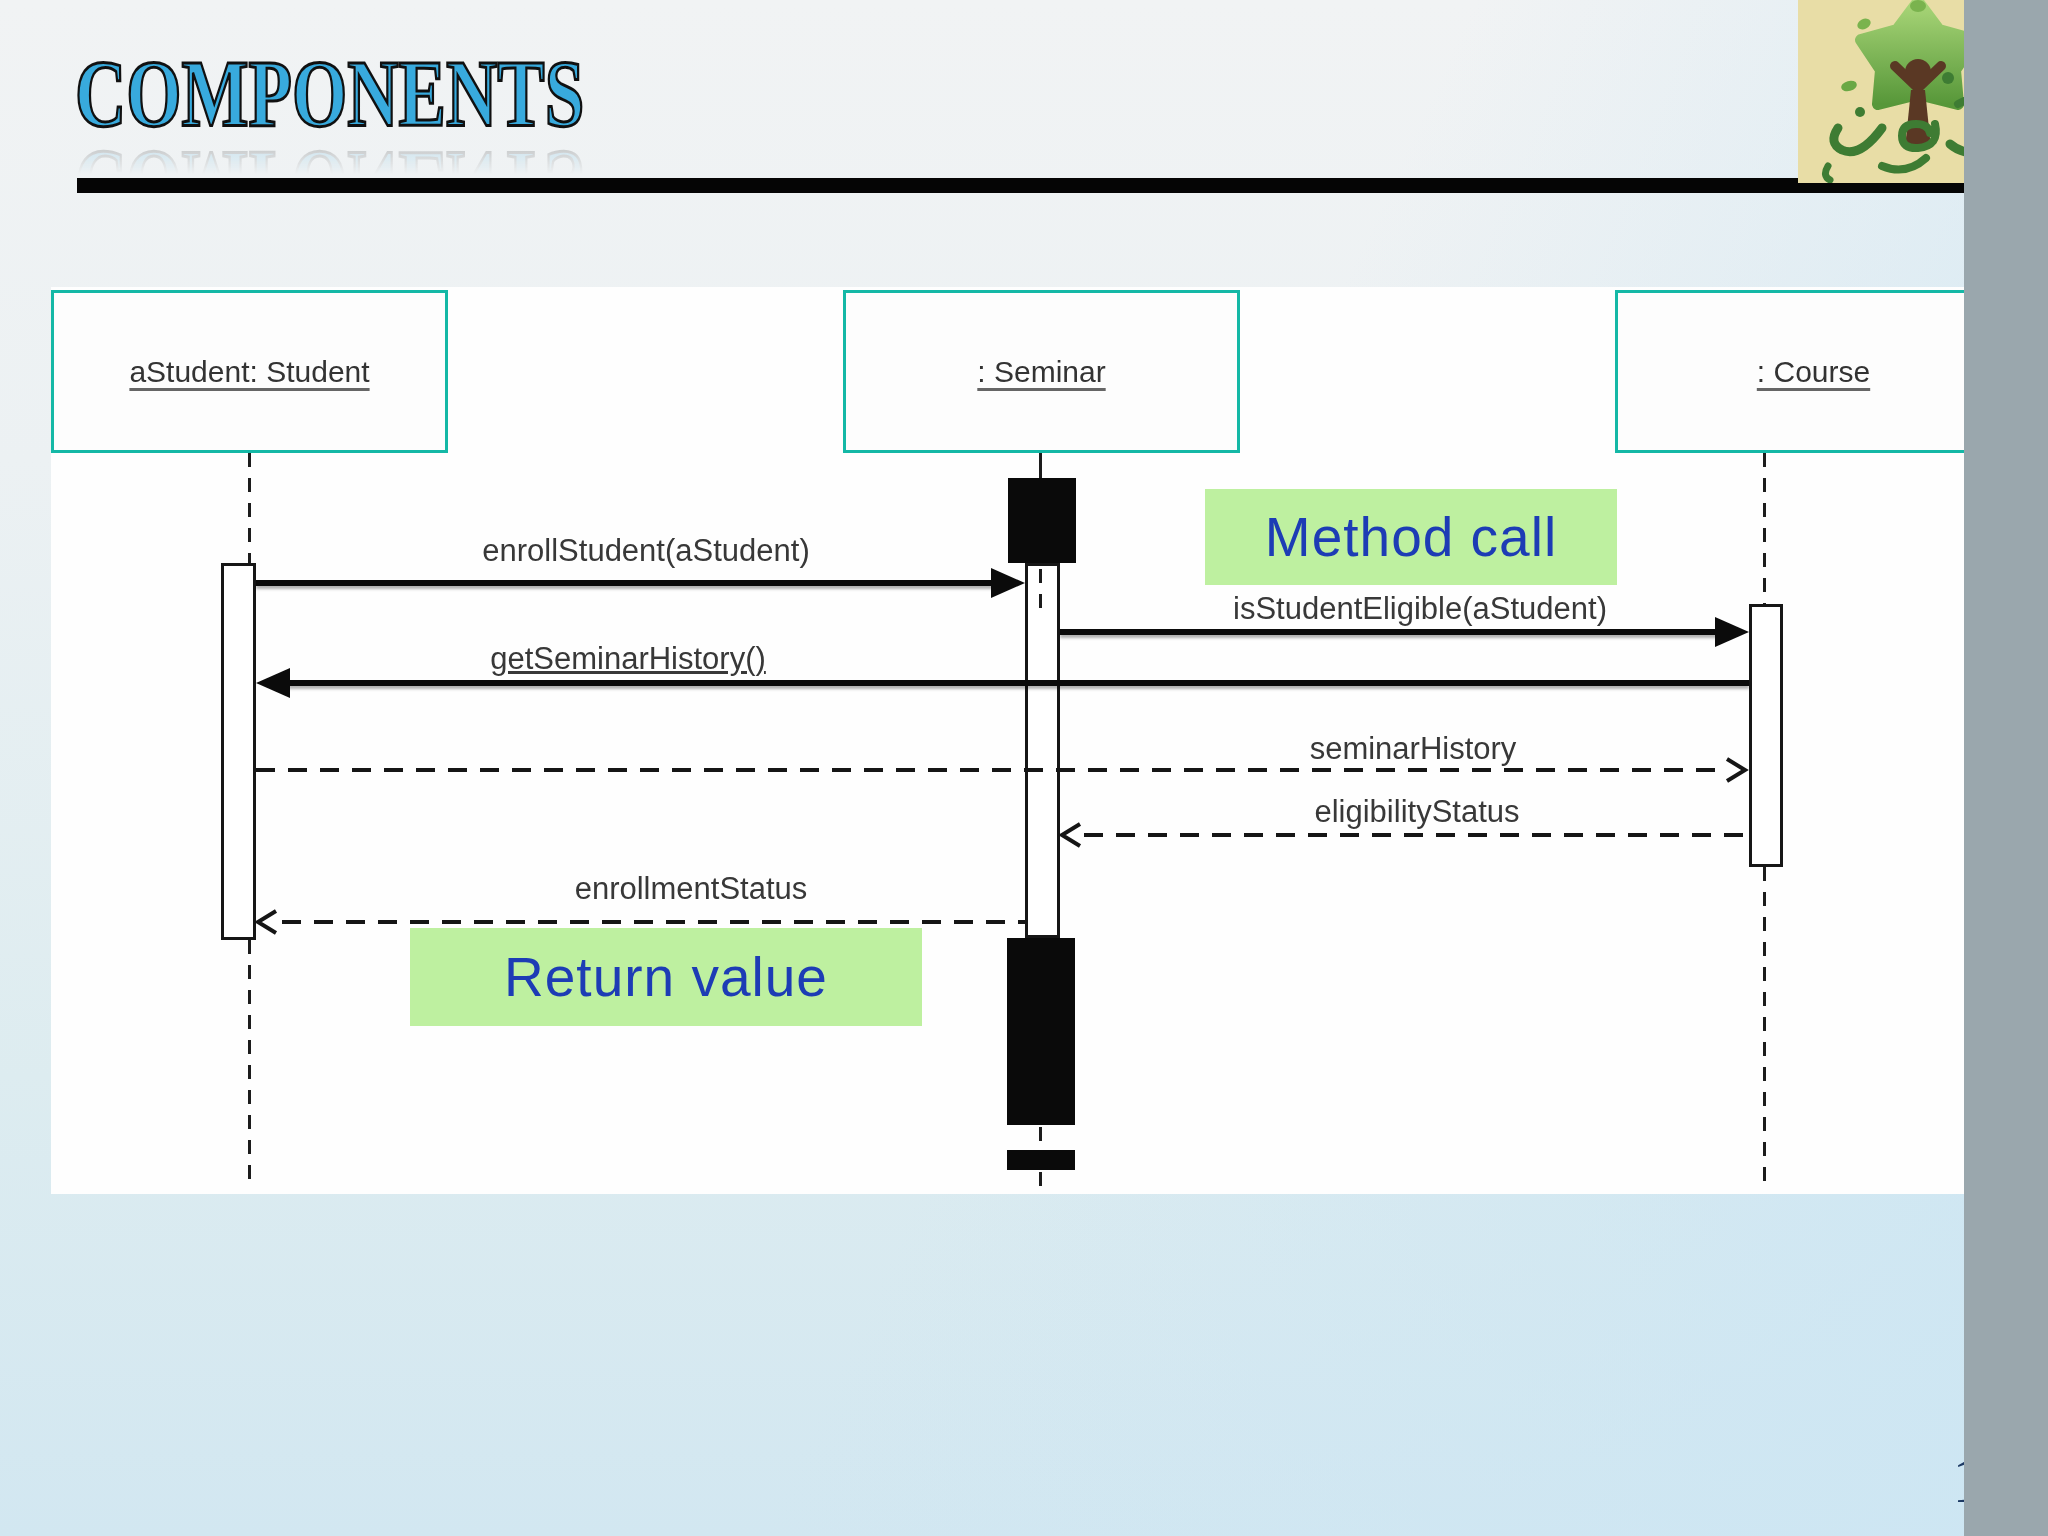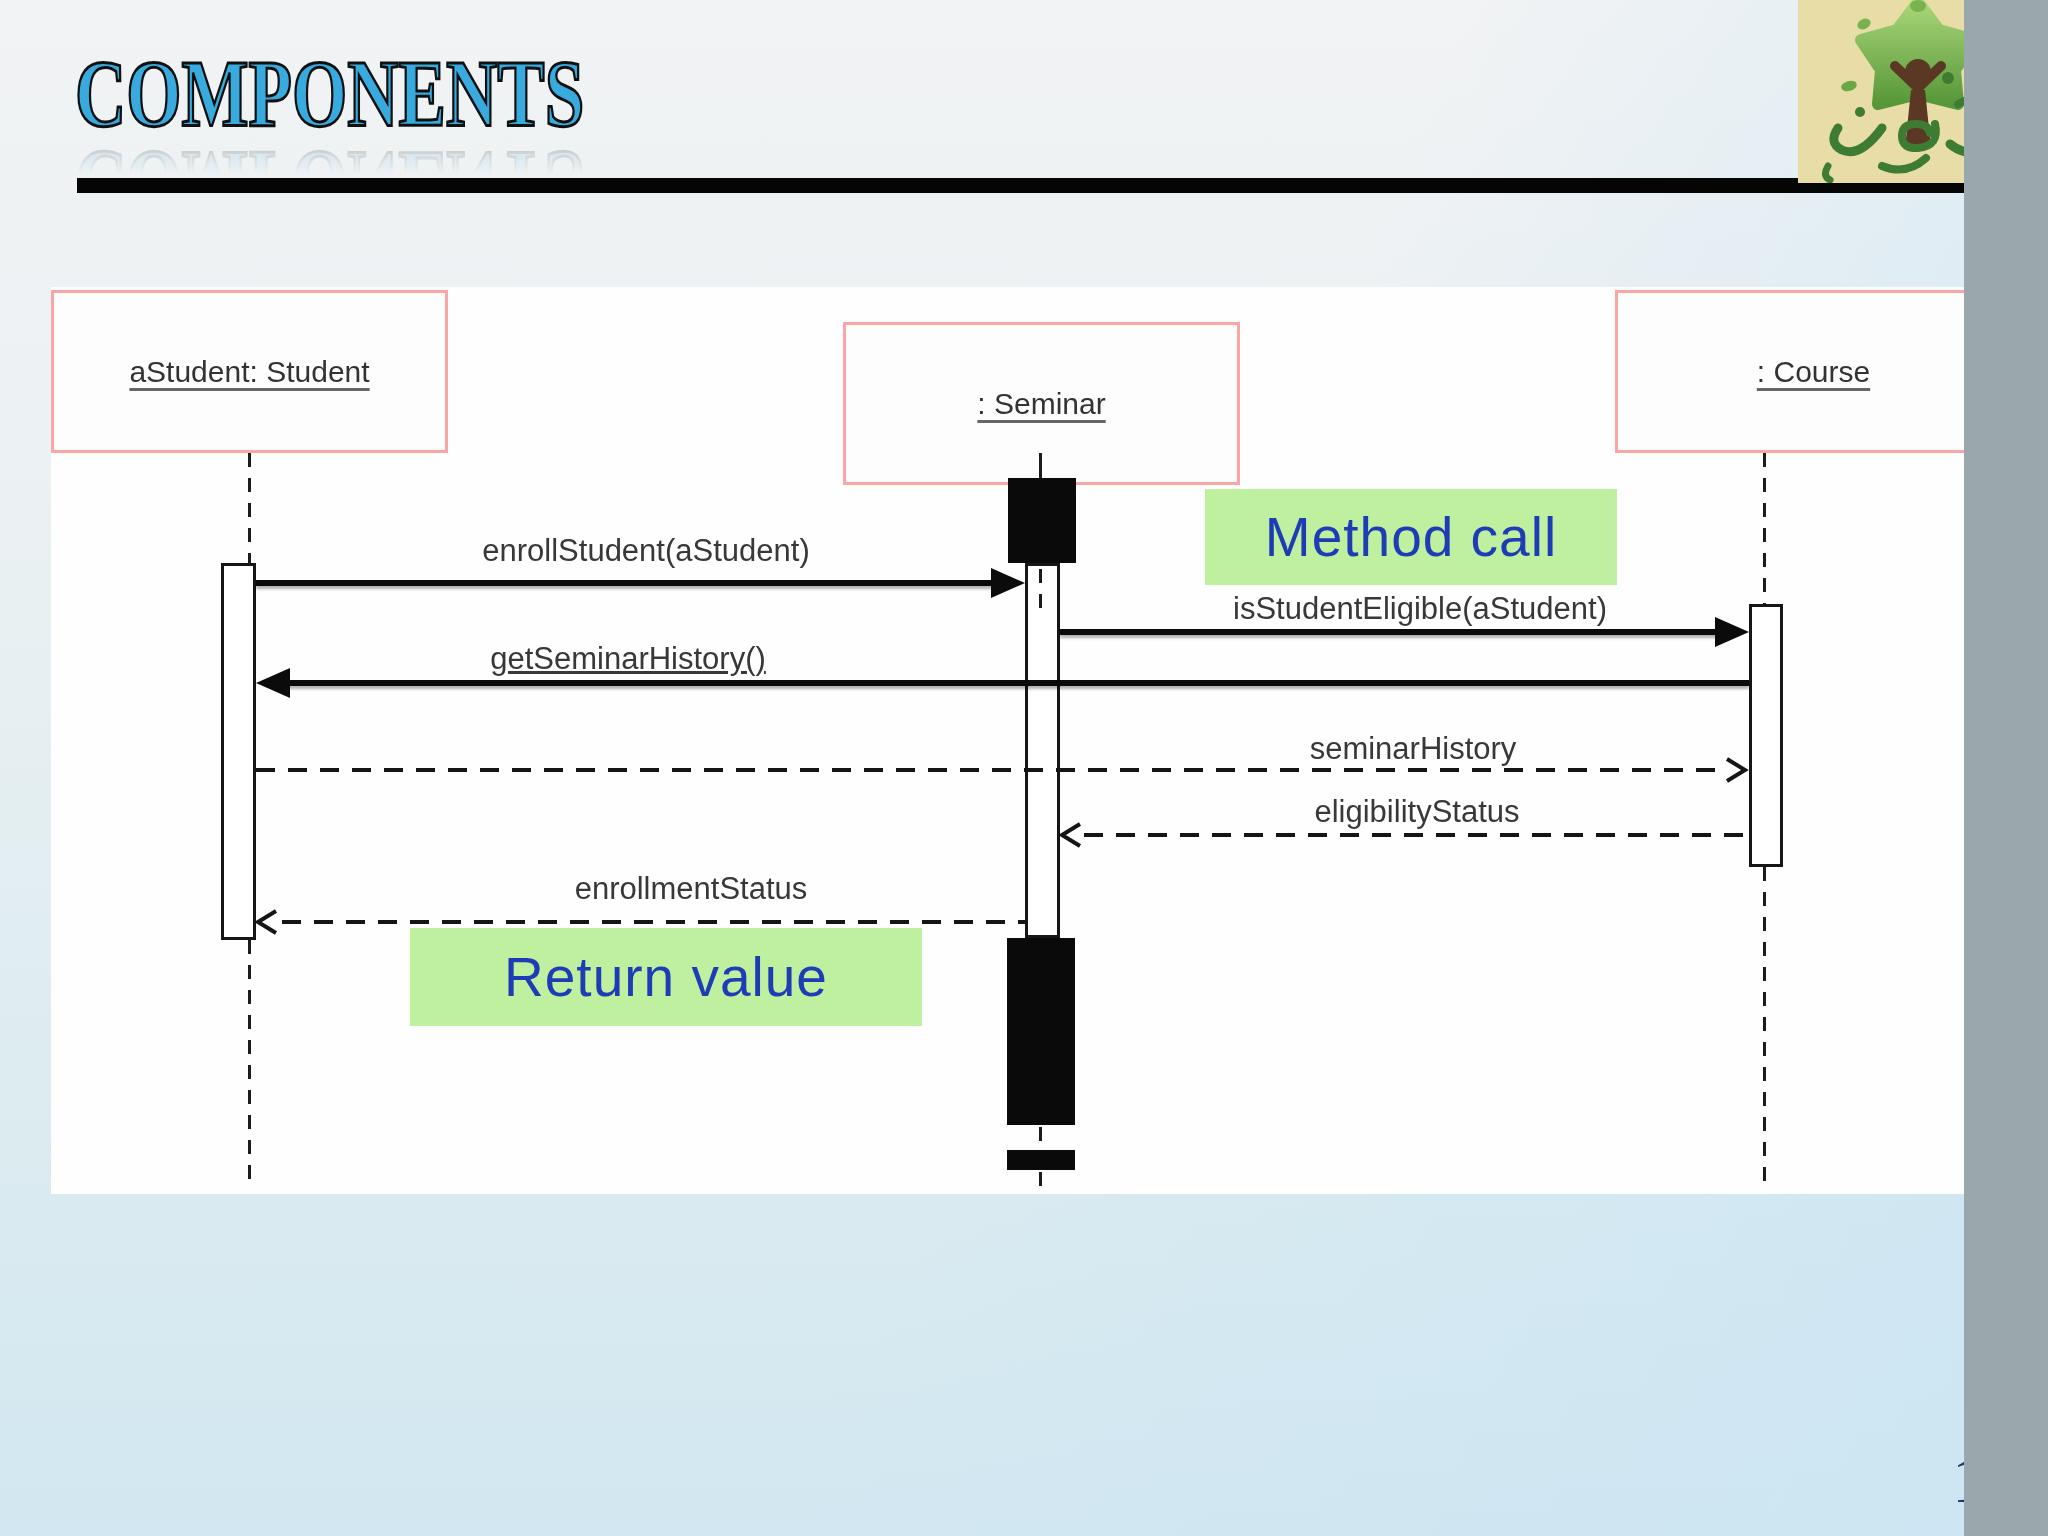--- a/index.html
+++ b/index.html
@@ -27,29 +27,29 @@
   .rule{position:absolute; left:77px; top:178px; width:1895px; height:15px; background:#050505;}
 
   
   .logo{position:absolute; left:1798px; top:0; width:240px; height:183px;}
 
   
   .diagram{position:absolute; left:51px; top:287px; width:1913px; height:907px; background:#fefefe;}
 
   .actor-box{
     position:absolute; top:3px; height:157px; width:391px;
-    background:#fdfdfd; border:3px solid #fca5a5;
+    background:#fdfdfd; border:3px solid #14b8a6;
     display:flex; align-items:center; justify-content:center;
   }
   .actor-box .actor-label{
     font-size:30px; color:#333; text-decoration:underline;
     text-decoration-color:#666; text-underline-offset:6px; text-decoration-thickness:3px;
   }
   .box-student{left:0;}
-  .box-seminar{left:792px;margin-top:32px;}
+  .box-seminar{left:792px;}
   .box-course{left:1564px;}
 
   .vdash{position:absolute; width:3px;
     background:repeating-linear-gradient(180deg,#1c1c1c 0 14px, transparent 14px 25px);}
   .vsolid{position:absolute; width:3px; background:#1c1c1c;}
 
   .activation{position:absolute; background:#fff; border:3px solid #161616; z-index:2;}
   .act-student{left:170px; top:276px; width:29px; height:371px;}
   .act-seminar{left:974px; top:276px; width:29px; height:369px;}
   .act-course{left:1698px; top:317px; width:28px; height:257px;}

